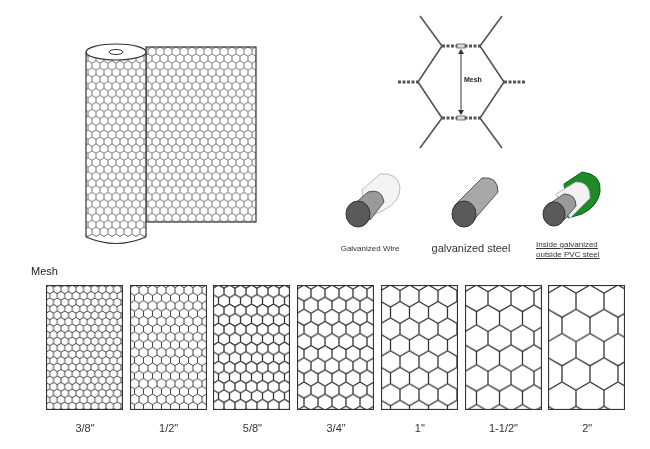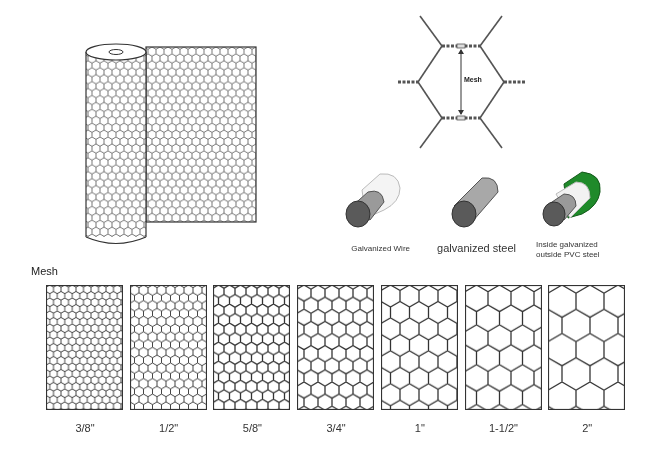--- a/index.html
+++ b/index.html
@@ -1,19 +1,19 @@
 <!DOCTYPE html>
 <html><head>
 <meta charset="utf-8">
 <style>
   html, body { margin: 0; padding: 0; background: #ffffff; }
   body { width: 650px; height: 449px; position: relative; overflow: hidden;
          font-family: "Liberation Sans", sans-serif; color: #222; }
   .abs { position: absolute; }
-  .label { position: absolute; font-size: 10px; color: #333; text-align: right; }
+  .label { position: absolute; font-size: 10px; color: #333; text-align: center; }
   .panel-label { position: absolute; font-size: 11px; color: #333; text-align: center; width: 78px; }
   svg { display: block; }
 </style>
 </head>
 <body>
 
 <svg width="0" height="0" style="position:absolute">
   <defs>
     <pattern id="hexSmall" width="9.5" height="16.45" patternUnits="userSpaceOnUse">
       <path d="M0 2.74 L4.75 0 L9.5 2.74 L9.5 8.22 L4.75 10.96 L0 8.22 Z M4.75 10.96 L4.75 16.45" fill="none" stroke="#444" stroke-width="0.9"></path>
@@ -88,21 +88,21 @@
 <div class="label" style="left:426px;top:242px;width:90px;font-size:11px;">galvanized steel</div>
 
 <div class="abs" style="left:536px;top:170px;width:70px;height:62px;">
   <svg width="70" height="62" viewBox="0 0 70 62">
     <path d="M28 14 L46 2 Q66 4 64 22 Q62 36 46 44 L32 48 Z" fill="#1f8a2a" stroke="#145a1b" stroke-width="1"></path>
     <path d="M20 24 L40 12 Q54 12 54 28 L34 48 Z" fill="#f2f2f2" stroke="#bbb" stroke-width="1"></path>
     <path d="M10 36 L28 24 Q40 24 40 36 L28 50 Z" fill="#9a9a9a" stroke="#555" stroke-width="1"></path>
     <ellipse cx="18" cy="44" rx="11" ry="12" fill="#5a5a5a" stroke="#333" stroke-width="1"></ellipse>
   </svg>
 </div>
-<div class="abs" style="left:536px;top:240px;font-size:8px;color:#333;line-height:10px;">
+<div class="abs" style="left:536px;top:240px;font-size:8px;color:#333;line-height:10px;text-decoration:underline;">
   <div>Inside galvanized</div>
   <div>outside PVC steel</div>
 </div>
 
 <div class="abs" style="left:31px;top:265px;font-size:11px;color:#222;">Mesh</div>
 
 <div class="abs" style="left:46px;top:285px;width:590px;height:130px;" id="panels">
     <div class="abs" style="left: 0px; top: 0px;">
       <svg width="77" height="125">
         <defs>

